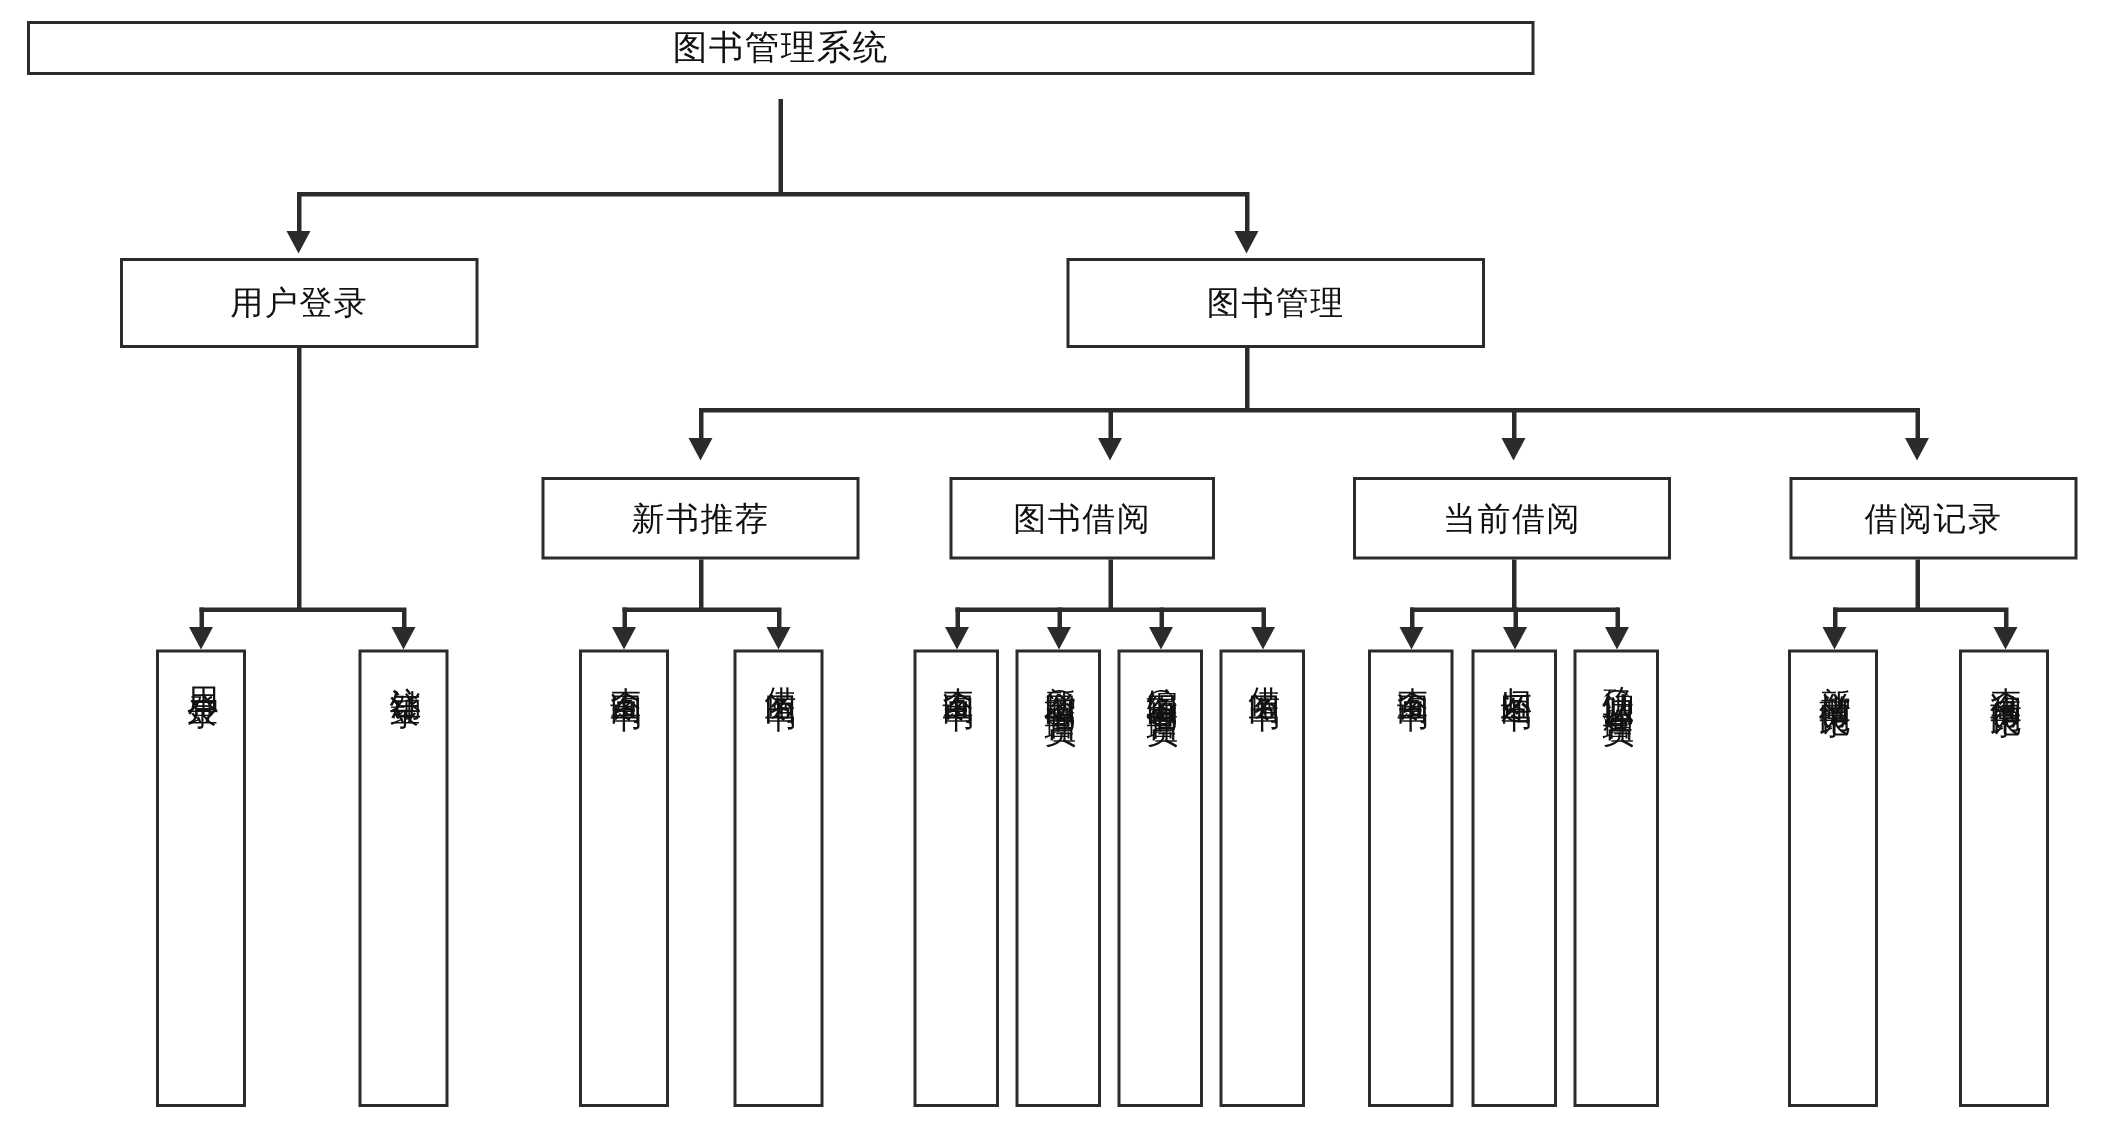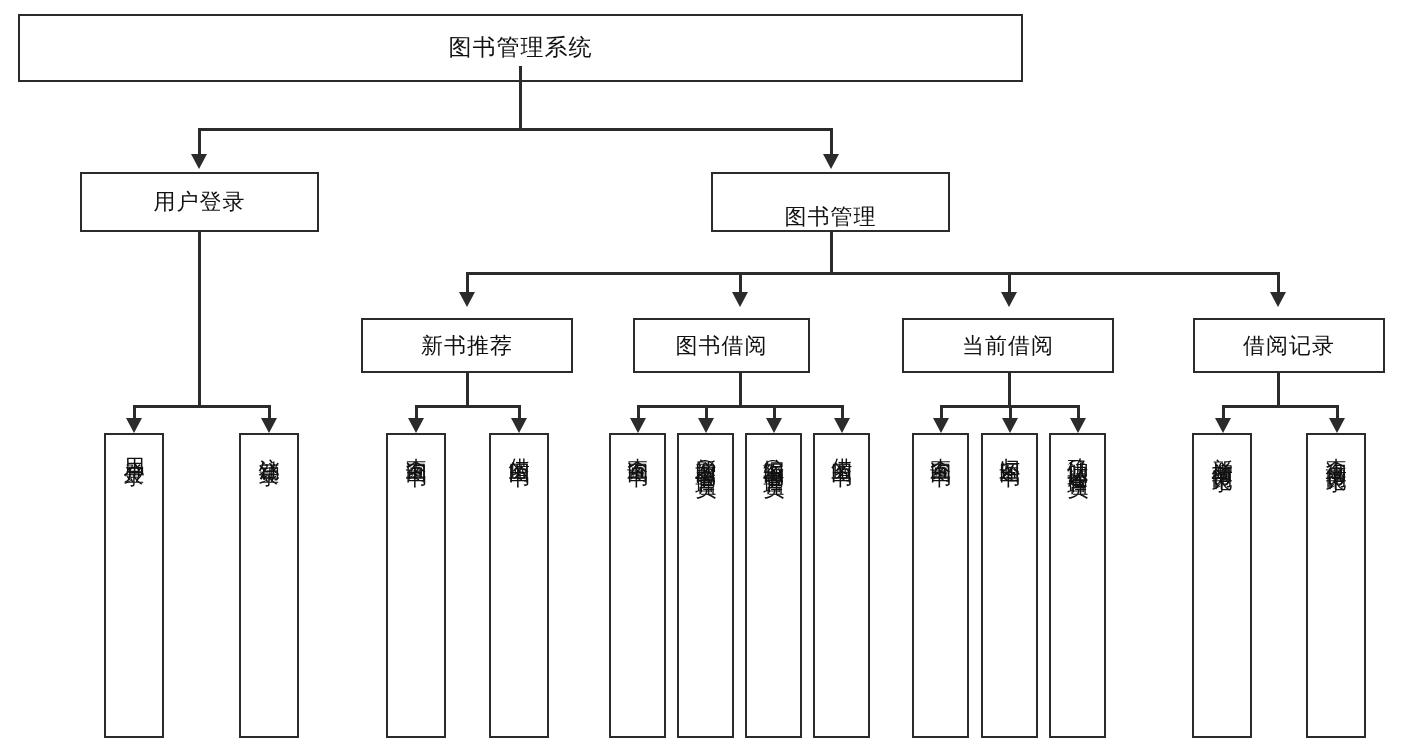--- a/index.html
+++ b/index.html
@@ -73,37 +73,37 @@
     letter-spacing:0.5px;
     white-space:nowrap;
     user-select:none;
   }
 </style>
 </head>
 <body>
 
 <div id="canvas">
 
-  <div class="node h root" style="left:18px;top:14px;width:1005px;height:68px;">
+  <div class="node h root" style="left:18px;top:14px;width:1005px;height:36px;">
     <span>图书管理系统</span>
   </div>
 
   <div class="edge vline" style="left:519px;top:66px;height:64px;"></div>
 
   <div class="edge hline" style="left:198px;top:128px;width:634px;"></div>
 
   <div class="edge vline" style="left:198px;top:128px;height:28px;"></div>
   <div class="arrow" style="left:191px;top:154px;"></div>
   <div class="edge vline" style="left:830px;top:128px;height:28px;"></div>
   <div class="arrow" style="left:823px;top:154px;"></div>
 
   <div class="node h" style="left:80px;top:172px;width:239px;height:60px;">
     <span>用户登录</span>
   </div>
-  <div class="node h" style="left:711px;top:172px;width:239px;height:60px;align-items:flex-end;">
+  <div class="node h" style="left:711px;top:172px;width:279px;height:60px;">
     <span>图书管理</span>
   </div>
 
   <div class="edge vline" style="left:198px;top:232px;height:175px;"></div>
   <div class="edge hline" style="left:133px;top:405px;width:135px;"></div>
   <div class="edge vline" style="left:133px;top:405px;height:15px;"></div>
   <div class="arrow" style="left:126px;top:418px;"></div>
   <div class="edge vline" style="left:268px;top:405px;height:15px;"></div>
   <div class="arrow" style="left:261px;top:418px;"></div>
 

